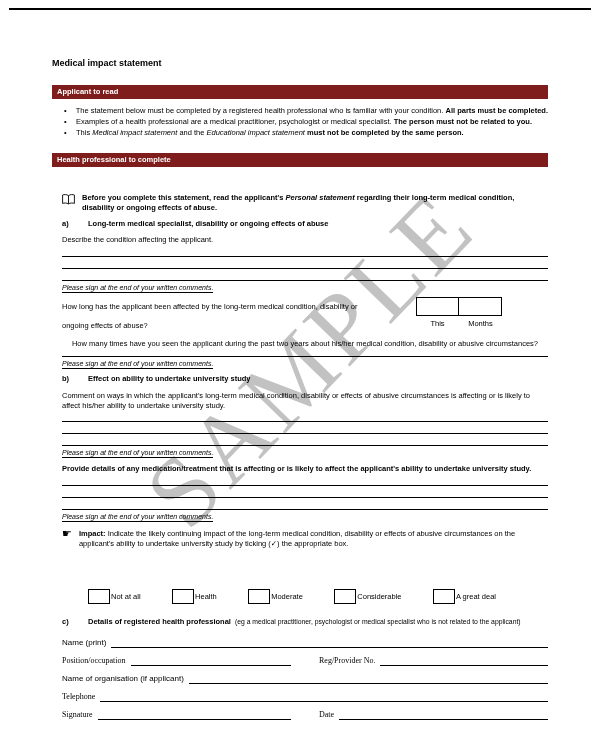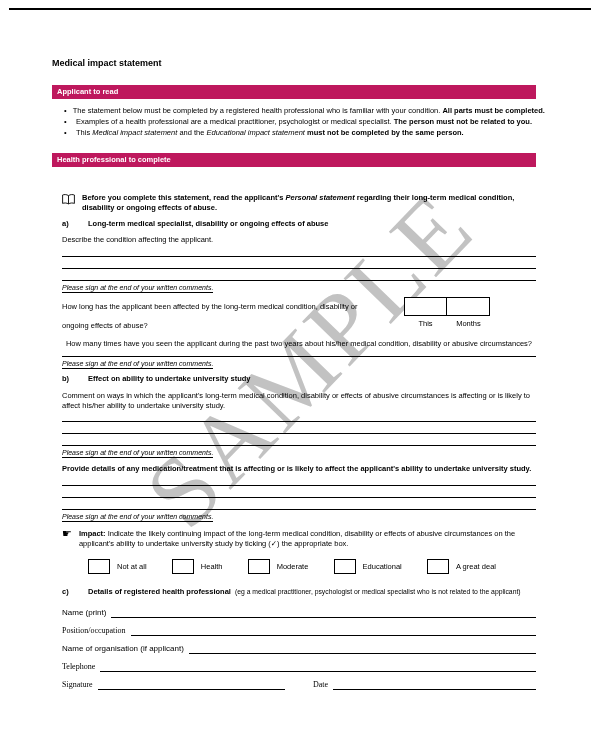--- a/index.html
+++ b/index.html
@@ -28,27 +28,27 @@
     font-size: 100px;
     letter-spacing: 4px;
     color: #b3b3b3;
     opacity: 0.8;
     transform: rotate(-46deg);
     z-index: 0;
     pointer-events: none;
   }
   .content {
     position: absolute;
-    left: 52px; right: 64px; top: 0;
+    left: 52px; right: 52px; top: 0;
     z-index: 1;
   }
   .title { margin-top: 58px; font-size: 9px; font-weight: bold; }
   .bar {
     margin-top: 15px;
-    background: #be185d;
+    background: #7f1d1d;
     color: #fff;
     font-weight: bold;
     font-size: 7.5px;
     height: 14px;
     line-height: 14px;
     padding-left: 5px;
   }
   .bullets { margin-top: 6px; padding-left: 12px; }
   .bullet-row { display: flex; gap: 6px; line-height: 11px; white-space: nowrap; }
   .bullet-glyph { width: 6px; }
@@ -74,21 +74,21 @@
   .ym-labels { display: flex; margin-top: 3px; }
   .ym-labels span { width: 43px; text-align: center; }
   .times-q { margin-top: 4px; padding-left: 10px; white-space: nowrap; text-align: center; }
   .impact-row { display: flex; gap: 7px; margin-top: 8px; padding-left: 10px; }
   .hand-icon { font-family: "DejaVu Sans", sans-serif; font-size: 11px; line-height: 10px; flex: none; }
   .impact-text { line-height: 10px; }
   .options-row {
     display: flex; justify-content: space-between; align-items: center;
     margin-top: 10px; margin-left: 36px; width: 408px;
   }
-  .opt { display: flex; align-items: center; gap: 7px; }
+  .opt { display: flex; align-items: center; gap: 1px; margin-top: 30px; }
   .cbox { width: 22px; height: 15px; border: 1px solid #000; background: #fff; display: inline-block; flex: none; }
   .c-heading { margin-top: 13px; }
   .fields { padding-left: 10px; font-size: 8px; }
   .field-row { display: flex; align-items: flex-end; margin-top: 5px; height: 13px; }
   .field-row.first { margin-top: 8px; justify-content: flex-end; }
   .f-label { white-space: nowrap; }
   .f-line { flex: 1; border-bottom: 1px solid #000; margin-left: 5px; height: 100%; }
   .field-row.two { gap: 28px; font-family: Liberation Serif, serif; }
   .f-col { flex: 1; display: flex; align-items: flex-end; height: 100%; }
   b { font-weight: bold; }
@@ -201,21 +201,21 @@
       <div class="opt">
         <span class="cbox"></span>
         <span>Health</span>
       </div>
       <div class="opt">
         <span class="cbox"></span>
         <span>Moderate</span>
       </div>
       <div class="opt">
         <span class="cbox"></span>
-        <span>Educational</span>
+        <span>Considerable</span>
       </div>
       <div class="opt">
         <span class="cbox"></span>
         <span>A great deal</span>
       </div>
     </div>
 
     <div class="sec-heading c-heading">
       <span class="sec-label">c)</span>
       <span>Details of registered health professional</span>
@@ -225,20 +225,24 @@
     <div class="fields">
       <div class="field-row first">
         <span class="f-label">Name (print)</span>
         <span class="f-line"></span>
       </div>
       <div class="field-row two">
         <div class="f-col">
           <span class="f-label">Position/occupation</span>
           <span class="f-line"></span>
         </div>
+        <div class="f-col">
+          <span class="f-label">Reg/Provider No.</span>
+          <span class="f-line"></span>
+        </div>
       </div>
       <div class="field-row">
         <span class="f-label">Name of organisation (if applicant)</span>
         <span class="f-line"></span>
       </div>
       <div class="field-row two">
         <div class="f-col">
           <span class="f-label">Telephone</span>
           <span class="f-line"></span>
         </div>

